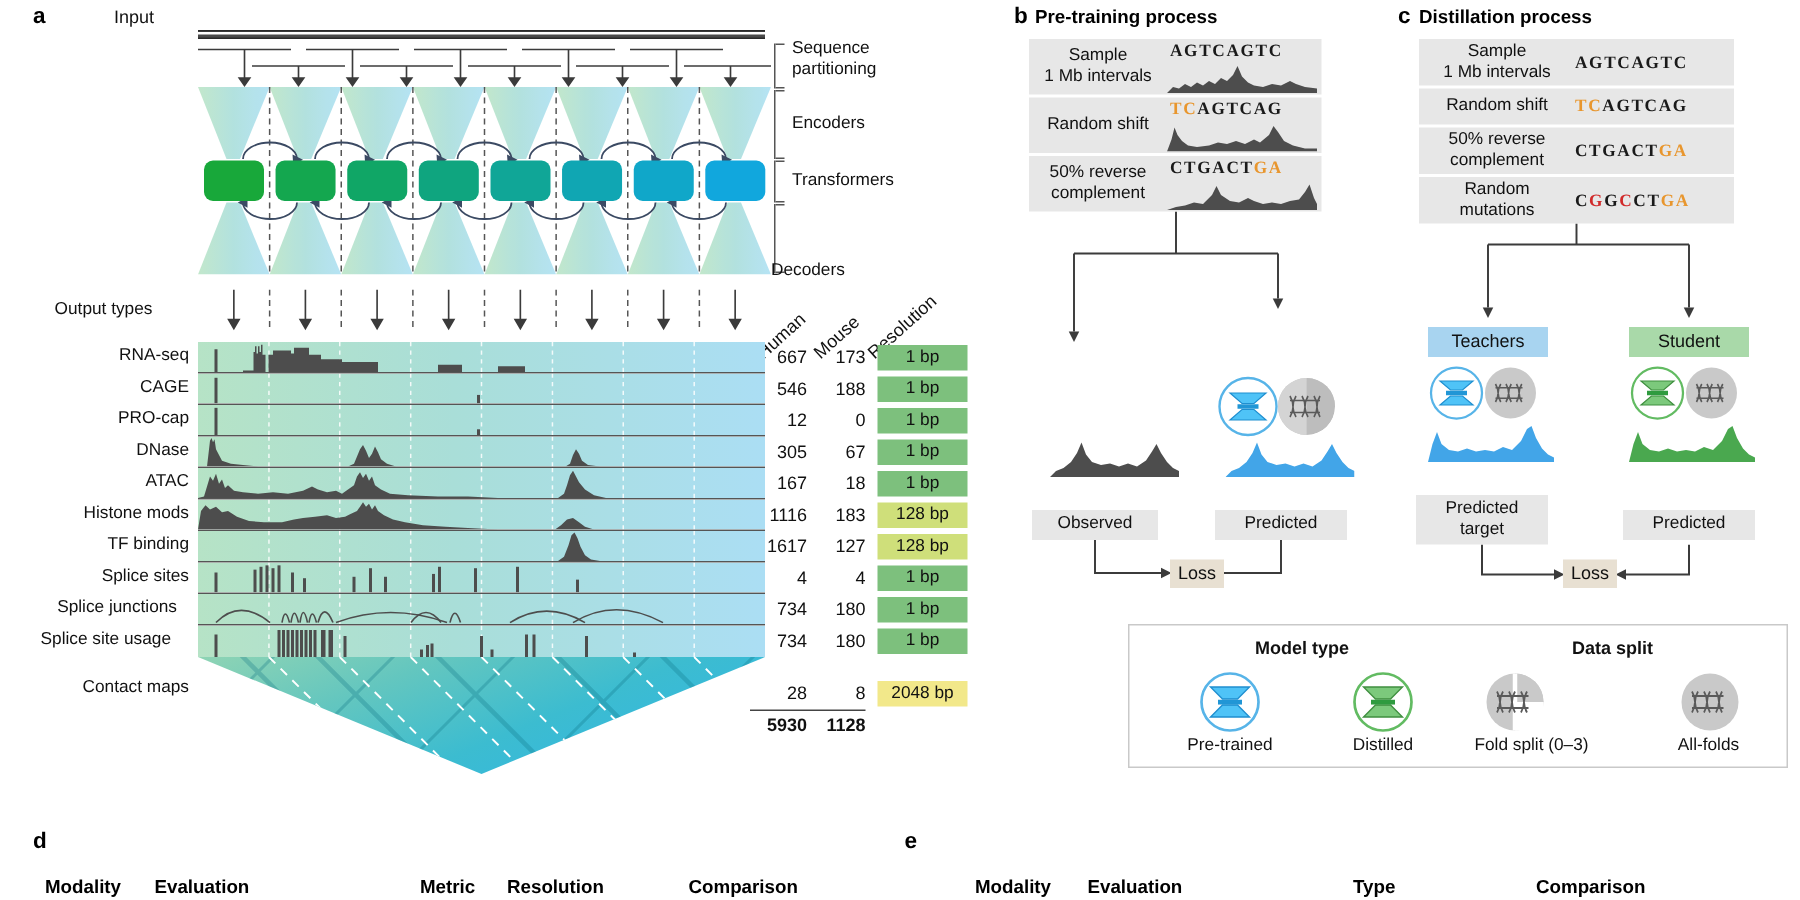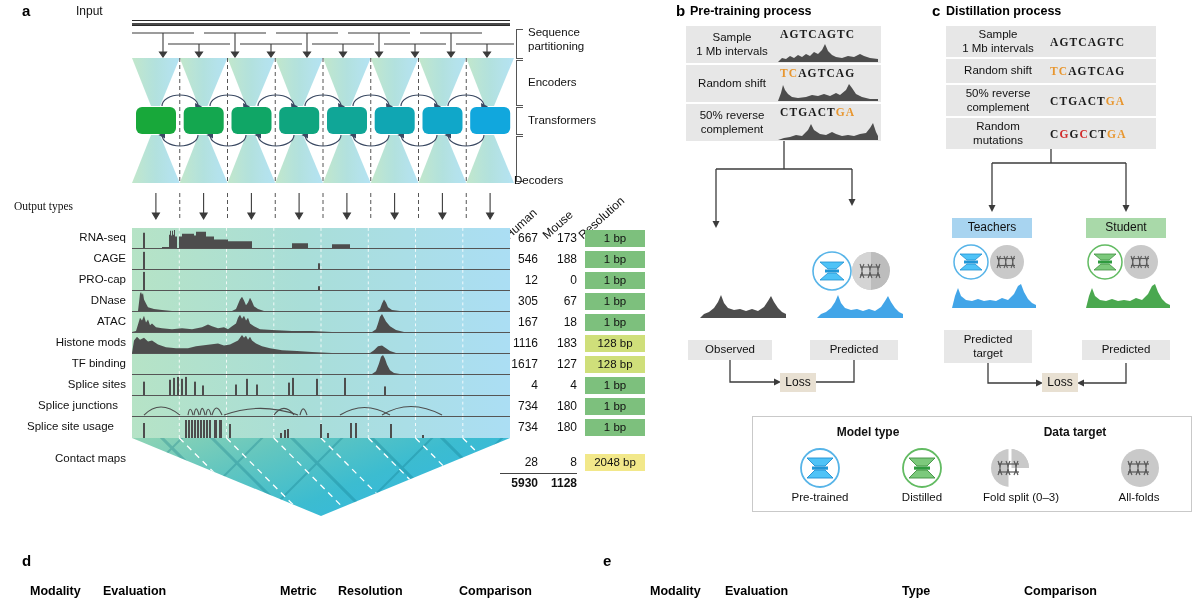--- a/index.html
+++ b/index.html
@@ -201,21 +201,21 @@
     <span>Sequence</span><br>
     <span>partitioning</span>
   </div>
   <div class="bracket" style="left:516px;top:60px;height:46px;"></div>
   <div class="side-lbl" style="left:528px;top:76px;">Encoders</div>
   <div class="bracket" style="left:516px;top:107px;height:28px;"></div>
   <div class="side-lbl" style="left:528px;top:114px;">Transformers</div>
   <div class="bracket" style="left:516px;top:136px;height:46px;"></div>
   <div class="side-lbl" style="left:514px;top:153px;margin-top:21px;">Decoders</div>
 
-  <div class="abs lbl" style="left:14px;top:200px;width:110px;text-align:left;font-weight:500;font-family:Liberation Serif, serif;">Output types</div>
+  <div class="abs lbl" style="left:14px;top:200px;width:110px;text-align:center;font-weight:500;">Output types</div>
   <svg class="abs" style="left:132px;top:193px;" width="382" height="28">
     <g stroke="#3b3b3b" stroke-width="1.1" fill="#3b3b3b">
       <line x1="23.9" y1="0" x2="23.9" y2="20"></line>
         <polygon points="20.4,20 27.4,20 23.9,26"></polygon>
       <line x1="71.6" y1="0" x2="71.6" y2="20"></line>
         <polygon points="68.1,20 75.1,20 71.6,26"></polygon>
       <line x1="119.4" y1="0" x2="119.4" y2="20"></line>
         <polygon points="115.9,20 122.9,20 119.4,26"></polygon>
       <line x1="167.1" y1="0" x2="167.1" y2="20"></line>
         <polygon points="163.6,20 170.6,20 167.1,26"></polygon>
@@ -750,21 +750,21 @@
       <path d="M194,0 L194,20 L152,20"></path>
     </g>
     <polygon points="104,16.5 104,23.5 111,20" fill="#3b3b3b"></polygon>
     <polygon points="152,16.5 152,23.5 145,20" fill="#3b3b3b"></polygon>
   </svg>
   <div class="losbox" style="left:110px;top:373px;width:36px;height:19px;">Loss</div>
 </div>
 
 <div class="legendbox" style="left:752px;top:416px;width:440px;height:96px;">
   <div class="leg-h" style="left:20px;top:8px;width:190px;">Model type</div>
-  <div class="leg-h" style="left:222px;top:8px;width:200px;">Data target</div>
+  <div class="leg-h" style="left:222px;top:8px;width:200px;">Data split</div>
 
   <svg class="abs" style="left:46px;top:30px;" width="42" height="42">
     <circle cx="21" cy="21" r="19" fill="#fff" stroke="#57b4e8" stroke-width="1.8"></circle>
     <g fill="#4fc3f7" stroke="#1f8fd0" stroke-width="0.9">
       <polygon points="8,11 34,11 26,19 16,19"></polygon>
         <polygon points="16,23 26,23 34,31 8,31"></polygon>
     </g>
     <rect x="13" y="19.5" width="16" height="3.2" fill="#2196d6"></rect>
   </svg>
   <svg class="abs" style="left:148px;top:30px;" width="42" height="42">

